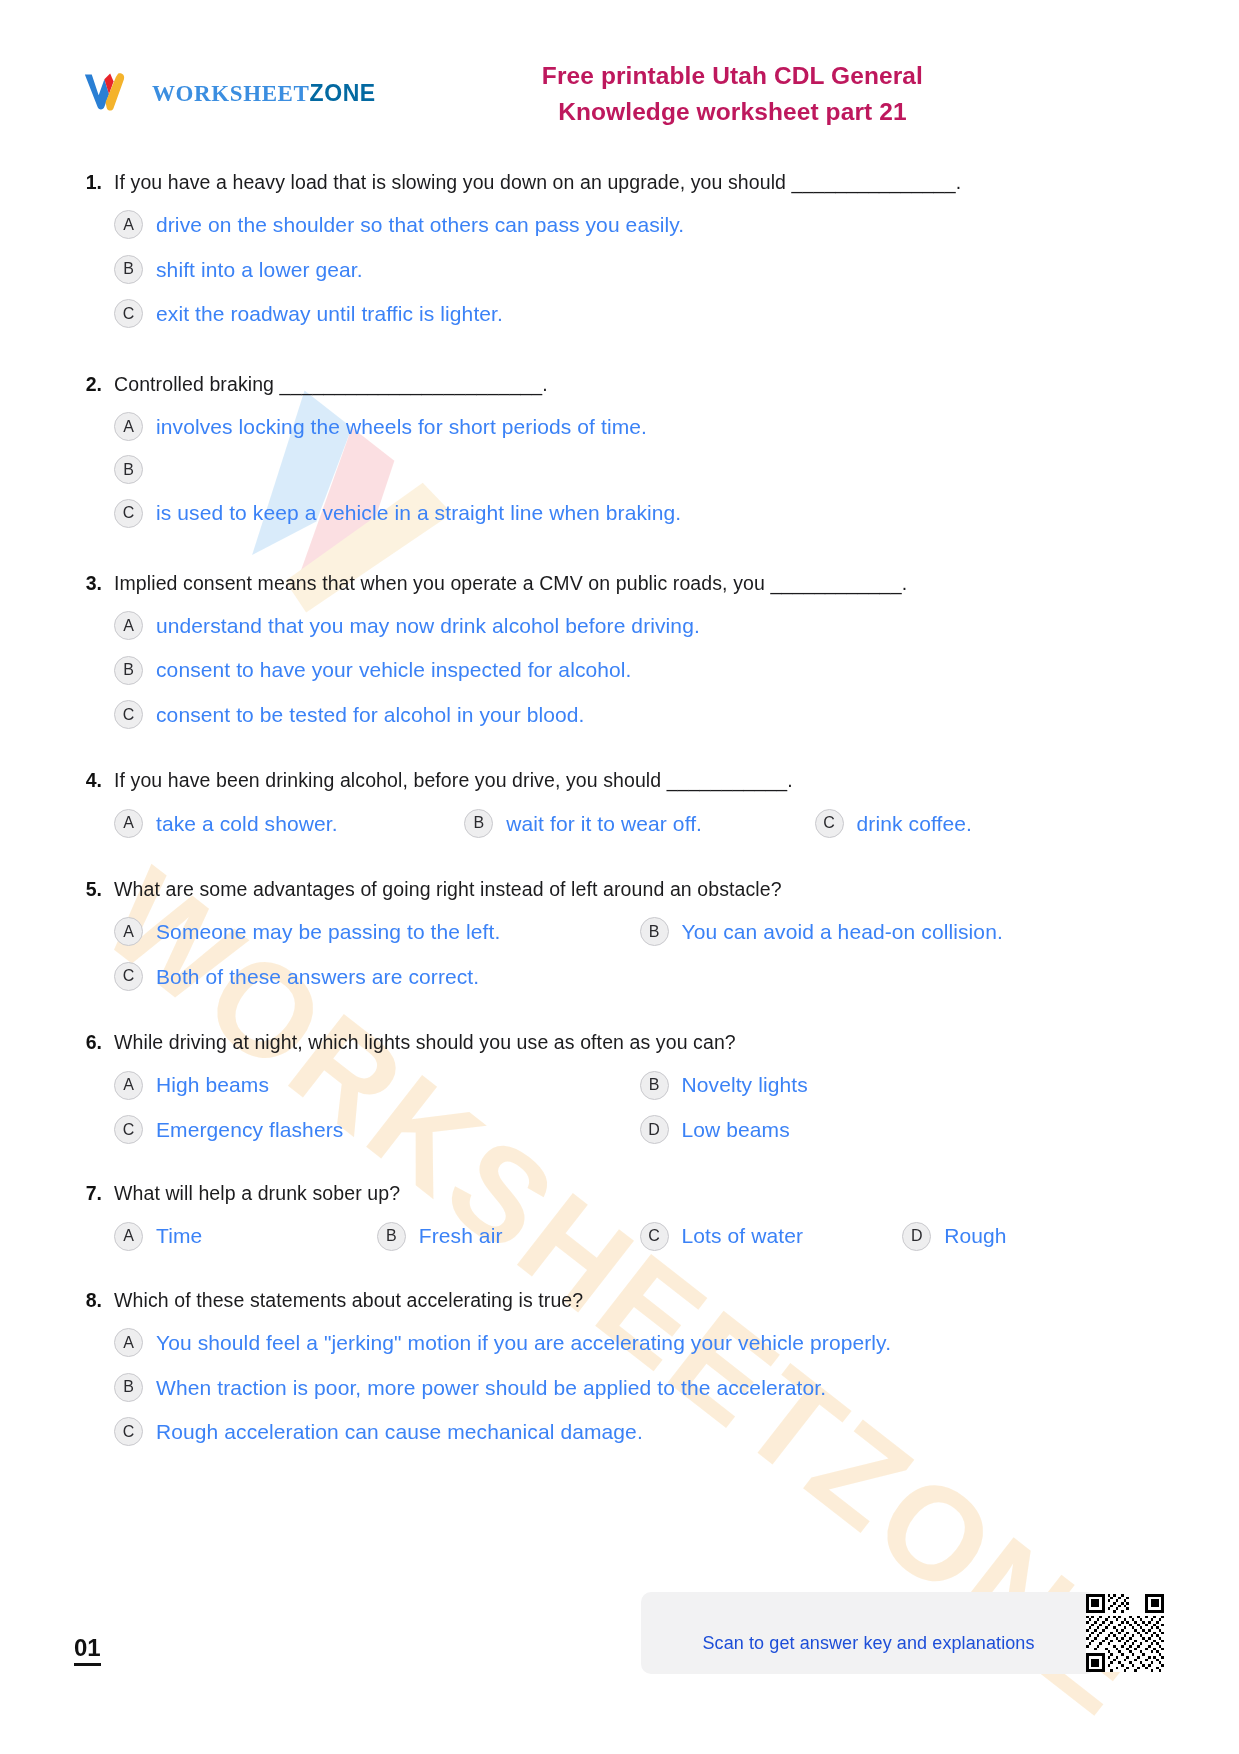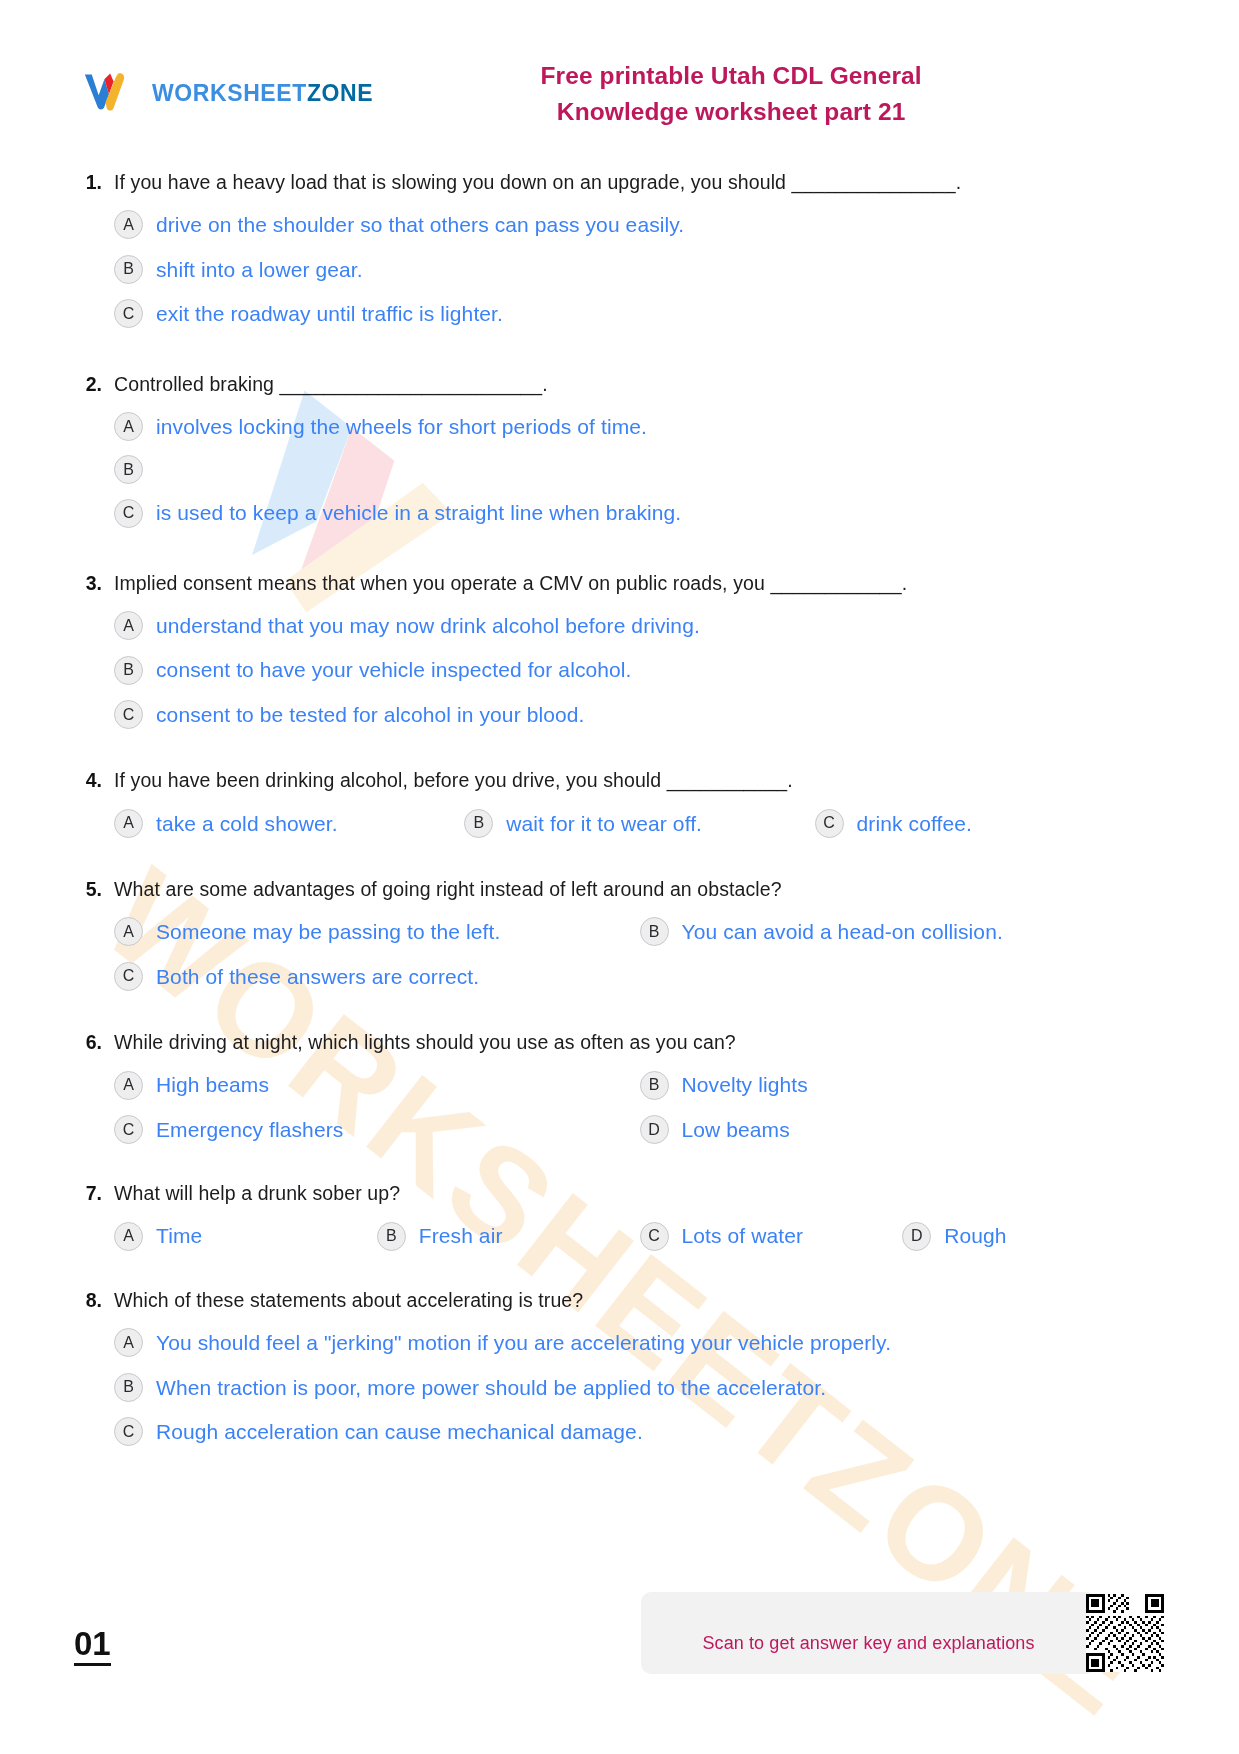--- a/index.html
+++ b/index.html
@@ -71,21 +71,21 @@
     flex: 0 0 auto;
     padding-top: 12px;
   }
   .brand-mark { width: 58px; height: 46px; display: block; }
   .brand-name {
     font-size: 23px;
     font-weight: 700;
     letter-spacing: 0.6px;
     white-space: nowrap;
   }
-  .brand-name .w1 { color: #3b8ee0; }
+  .brand-name .w1 { color: #3b8ee0; font-family: Liberation Serif, serif; }
   .brand-name .w2 { color: #0369a1; }
 
   .title-wrap {
     flex: 1 1 auto;
     text-align: center;
     padding-right: 70px;
   }
   .title-line {
     font-size: 24.5px;
     font-weight: 700;
@@ -179,42 +179,42 @@
     width: 1239px;
     height: 200px;
     z-index: 3;
     display: flex;
     align-items: center;
   }
   .page-num {
     position: absolute;
     left: 74px;
     bottom: 88px;
-    font-size: 33px;
+    font-size: 24px;
     font-weight: 700;
     color: #111;
     border-bottom: 3px solid #111;
     padding-bottom: 3px;
     line-height: 1;
   }
   .scan-bar {
     position: absolute;
     right: 143px;
     bottom: 80px;
     width: 455px;
     height: 82px;
     background: #f2f2f3;
     border-radius: 10px;
     display: flex;
     align-items: center;
     justify-content: center;
   }
   .scan-text {
     font-size: 18px;
-    color: #be185d;
+    color: #1d4ed8;
     letter-spacing: 0.1px;
     margin-top: 20px;
   }
   .qr {
     position: absolute;
     right: 75px;
     bottom: 82px;
     width: 78px;
     height: 78px;
     background: #ffffff;

